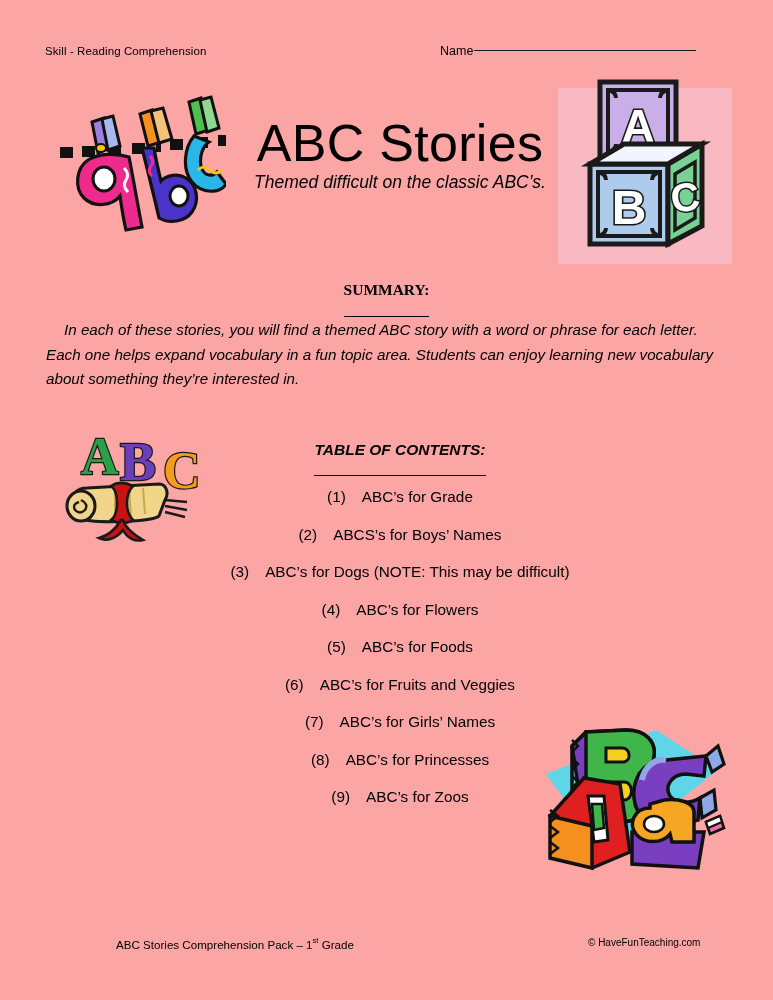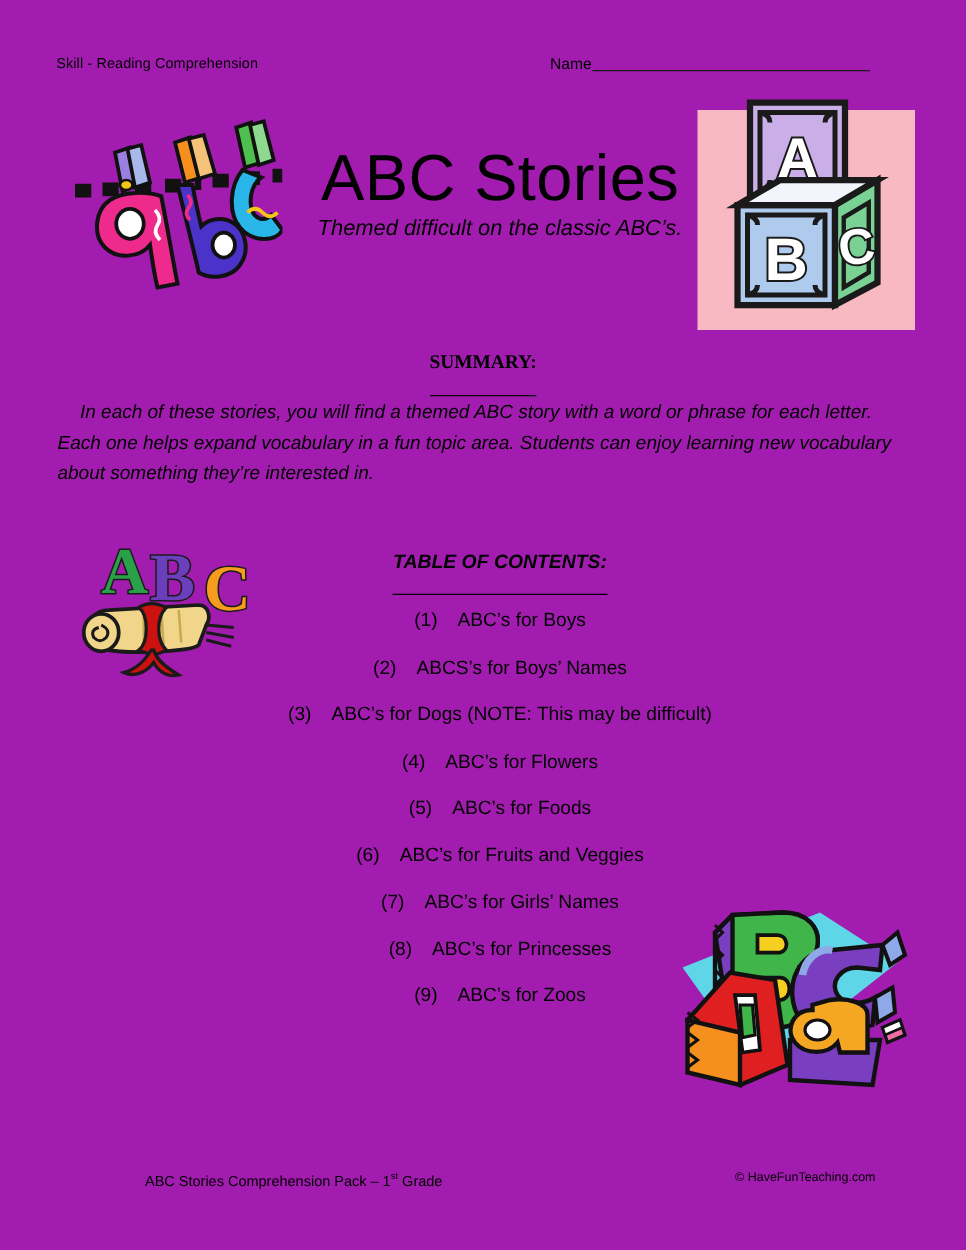--- a/index.html
+++ b/index.html
@@ -9,40 +9,40 @@
   }
   body {
     font-family: "Liberation Sans", sans-serif;
     color: #000000;
   }
   .page {
     position: relative;
     width: 773px;
     height: 1000px;
     overflow: hidden;
-    background: #a21caf;
+    background: #fca5a5;
   }
 
   
   .skill-line {
     position: absolute;
     left: 45px;
     top: 45px;
     font-size: 11.5px;
     letter-spacing: 0.1px;
     white-space: nowrap;
   }
   .name-line {
     position: absolute;
     left: 440px;
     top: 44px;
     font-size: 12.5px;
     white-space: nowrap;
     display: flex;
-    align-items: flex-end;
+    align-items: center;
   }
   .name-rule {
     display: inline-block;
     width: 222px;
     border-bottom: 1.4px solid #1a1a1a;
     height: 1px;
     margin-left: 1px;
     position: relative;
     top: -1px;
   }
@@ -273,21 +273,21 @@
       </g>
     </svg>
   </div>
 
   <div class="toc-heading">
     <span>TABLE OF CONTENTS:</span>
   </div>
 
   <div class="toc-list">
     <div class="toc-item">
-      <span class="toc-num">(1)</span><span class="toc-label">ABC’s for Boys</span>
+      <span class="toc-num">(1)</span><span class="toc-label">ABC’s for Grade</span>
     </div>
     <div class="toc-item">
       <span class="toc-num">(2)</span><span class="toc-label">ABCS’s for Boys’ Names</span>
     </div>
     <div class="toc-item">
       <span class="toc-num">(3)</span><span class="toc-label">ABC’s for Dogs (NOTE: This may be difficult)</span>
     </div>
     <div class="toc-item">
       <span class="toc-num">(4)</span><span class="toc-label">ABC’s for Flowers</span>
     </div>

